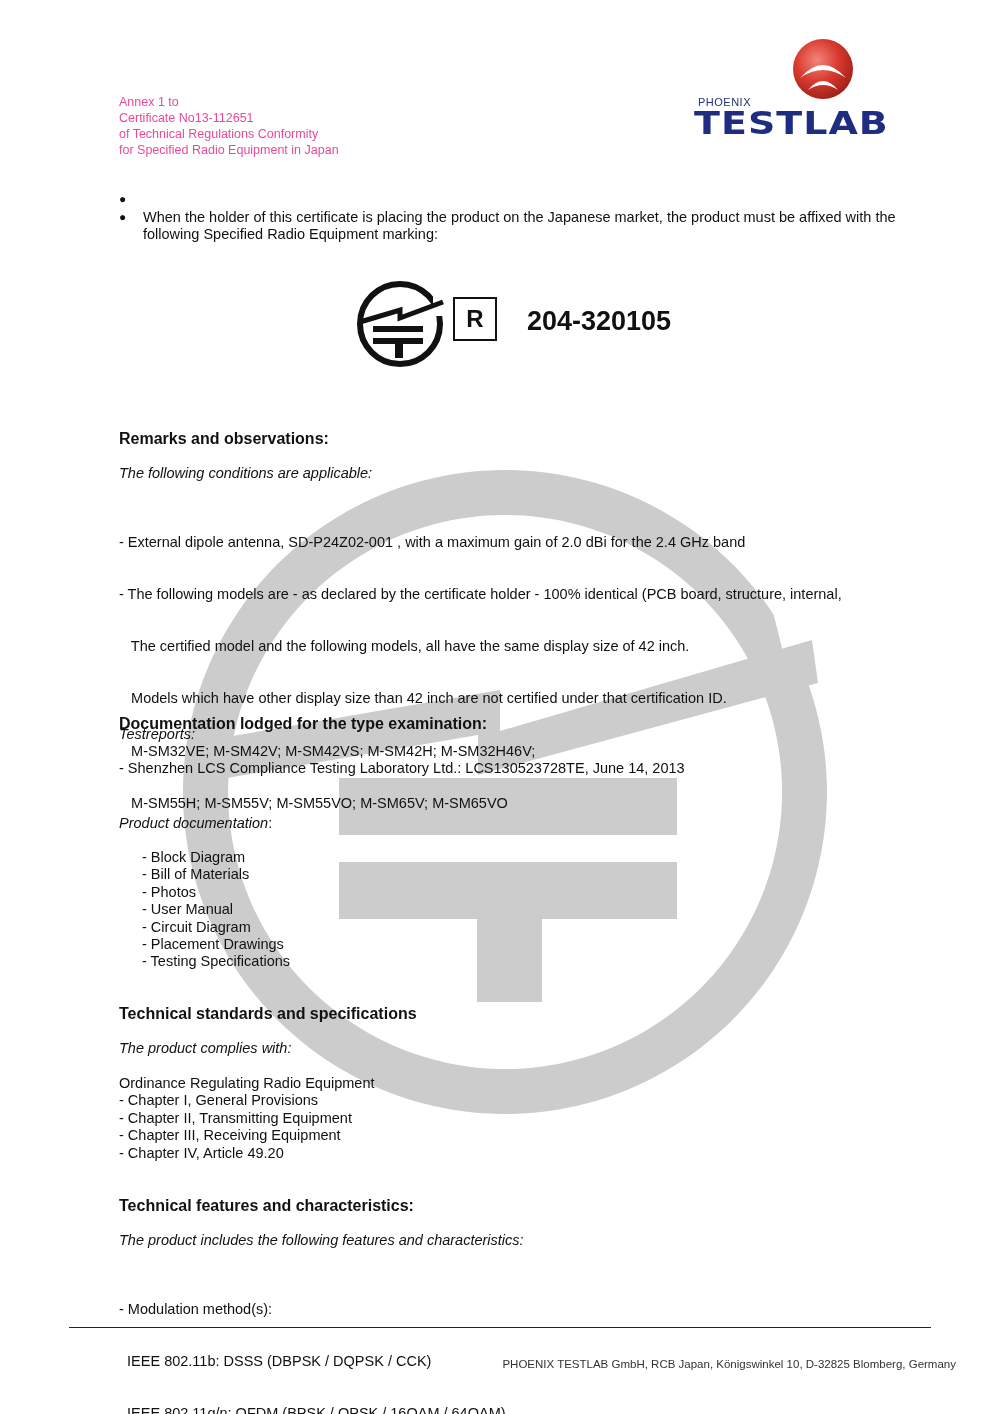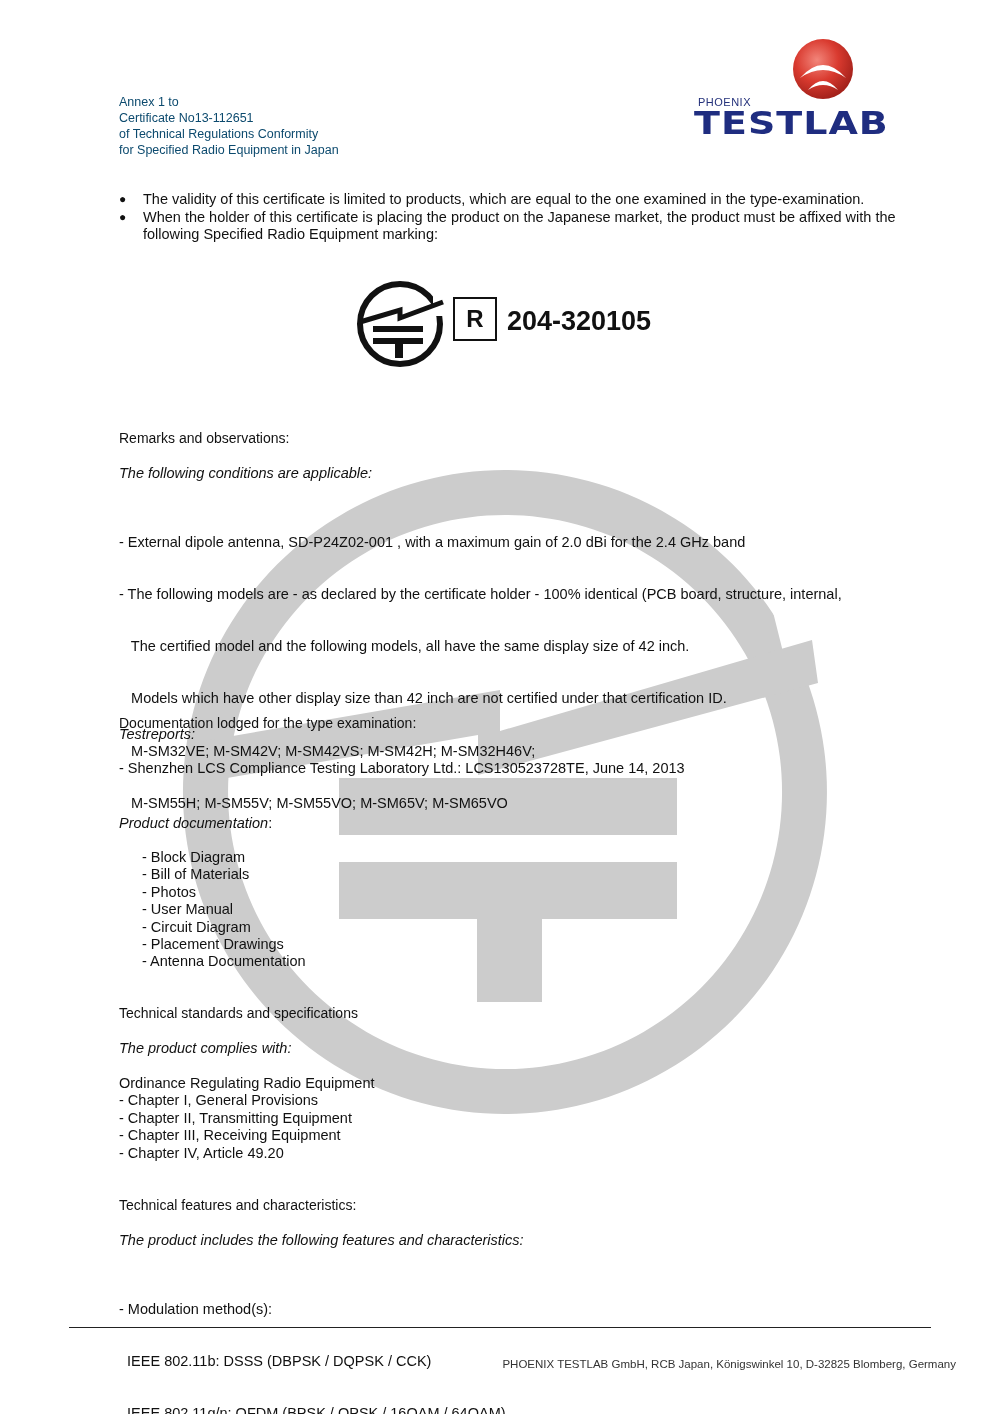--- a/index.html
+++ b/index.html
@@ -1,31 +1,31 @@
 <!DOCTYPE html>
 <html><head>
   <meta charset="utf-8">
   <style>
     html, body { margin: 0; padding: 0; background: #ffffff; }
     body { width: 1000px; height: 1414px; position: relative; overflow: hidden; font-family: "Liberation Sans", sans-serif; color: #111; }
     .watermark { position: absolute; left: 0; top: 0; width: 1000px; height: 1414px; z-index: 0; pointer-events: none; }
     .abs { position: absolute; z-index: 1; }
-    .annex { left: 119px; top: 94px; font-size: 12.5px; line-height: 16px; color: #0c4a6e; }
+    .annex { left: 119px; top: 94px; font-size: 12.5px; line-height: 16px; color: #ec4899; }
     .annex div { white-space: nowrap; }
     .logo { left: 690px; top: 38px; width: 255px; height: 110px; }
     .logo .phoenix { position: absolute; left: 8px; top: 58px; font-size: 11px; font-weight: normal; color: #23307a; letter-spacing: 0.5px; }
     .logo .testlab { position: absolute; left: 4px; top: 66px; font-size: 38px; font-weight: bold; color: #1f2d80; letter-spacing: 1px; font-family: "DejaVu Sans", sans-serif; transform: scaleY(0.85); transform-origin: left top; }
     .logo svg { position: absolute; left: 102px; top: 0; }
     .bullets { left: 119px; top: 191px; width: 820px; font-size: 14.5px; line-height: 17.5px; }
     .bullet { display: flex; }
     .bullet .dot { width: 24px; flex: none; font-size: 12px; }
     .marking { left: 355px; top: 272px; width: 340px; height: 100px; }
     .rbox { position: absolute; left: 98px; top: 25px; width: 44px; height: 44px; border: 2px solid #111; box-sizing: border-box; text-align: center; font-weight: bold; font-size: 24px; line-height: 40px; }
-    .regnum { position: absolute; left: 152px; top: 34px; font-weight: bold; font-size: 27px; }
-    .section-h { font-weight: normal; font-size: 14px; }
+    .regnum { position: absolute; left: 172px; top: 34px; font-weight: bold; font-size: 27px; }
+    .section-h { font-weight: bold; font-size: 16px; }
     .section-sub { font-style: italic; font-size: 14.5px; }
     .txt { font-size: 14.5px; line-height: 17.4px; white-space: nowrap; }
     .footer-line { position: absolute; left: 69px; top: 1327px; width: 862px; height: 1px; background: #222; z-index: 1; }
     .footer { left: 0; width: 956px; top: 1358px; text-align: right; font-size: 11.5px; color: #333; }
   </style>
 </head>
 <body>
 
 <svg class="watermark" viewBox="0 0 1000 1414" xmlns="http://www.w3.org/2000/svg">
   <g fill="#cccccc" stroke="none">
@@ -64,21 +64,20 @@
     <path d="M8,40 Q31,14 54,40 Q31,24 8,40 Z" fill="#ffffff"></path>
     <path d="M16,52 Q31,34 46,52 Q31,42 16,52 Z" fill="#ffffff"></path>
   </svg>
   <span class="phoenix">PHOENIX</span>
   <span class="testlab">TESTLAB</span>
 </div>
 
 <div class="abs bullets">
   <div class="bullet">
     <span class="dot">●</span>
-    <span>The validity of this certificate is limited to products, which are equal to the one examined in the type-examination.</span>
   </div>
   <div class="bullet">
     <span class="dot">●</span>
     <span>When the holder of this certificate is placing the product on the Japanese market, the product must be affixed with the following Specified Radio Equipment marking:</span>
   </div>
 </div>
 
 <div class="abs marking">
   <svg width="92" height="100" viewBox="0 0 92 100" style="position:absolute;left:0;top:0;">
     <circle cx="45" cy="52" r="40" fill="none" stroke="#111" stroke-width="6"></circle>
@@ -110,21 +109,21 @@
 <div class="abs txt" style="left:119px;top:815px;">
   <span style="font-style:italic;">Product documentation</span><span>:</span>
 </div>
 <div class="abs txt" style="left:119px;top:849px;margin-left:23px;">
   <div>- Block Diagram</div>
   <div>- Bill of Materials</div>
   <div>- Photos</div>
   <div>- User Manual</div>
   <div>- Circuit Diagram</div>
   <div>- Placement Drawings</div>
-  <div>- Antenna Documentation</div>
+  <div>- Testing Specifications</div>
 </div>
 
 <div class="abs section-h" style="left:119px;top:1005px;">Technical standards and specifications</div>
 <div class="abs section-sub" style="left:119px;top:1040px;">The product complies with:</div>
 <div class="abs txt" style="left:119px;top:1075px;">
   <div>Ordinance Regulating Radio Equipment</div>
   <div>- Chapter I, General Provisions</div>
   <div>- Chapter II, Transmitting Equipment</div>
   <div>- Chapter III, Receiving Equipment</div>
   <div>- Chapter IV, Article 49.20</div>

